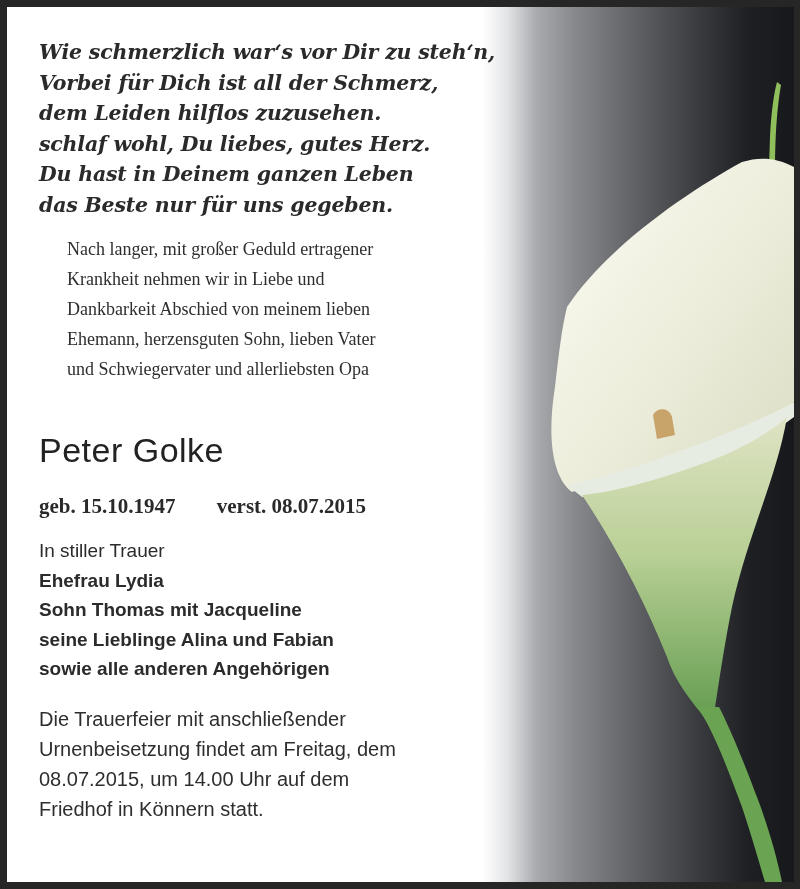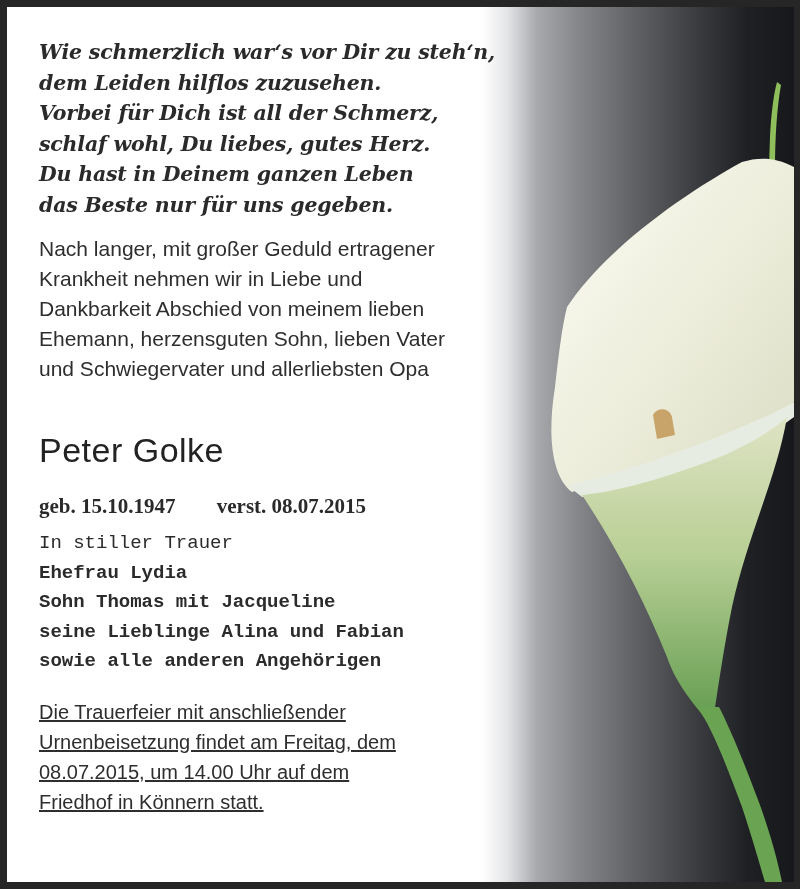--- a/index.html
+++ b/index.html
@@ -35,52 +35,53 @@
     .content { position: absolute; left: 32px; top: 30px; width: 500px; }
     .poem {
       font-family: "DejaVu Serif", serif;
       font-style: italic; font-weight: bold;
       font-size: 20.5px; line-height: 30.5px;
       color: #2a2a2a; letter-spacing: -0.2px;
     }
     .poem div { white-space: nowrap; }
     .intro {
       margin-top: 14px;
-      font-family: Liberation Sans, sans-serif;
-      font-size: 21px; line-height: 30px;
+      font-family: Liberation Serif, serif;
+      font-size: 18px; line-height: 30px;
       color: #2e2e2e;
+      margin-left: 28px;
     }
     .intro div { white-space: nowrap; }
     .name {
       margin-top: 38px;
       font-family: "Liberation Sans", sans-serif;
       font-size: 34px; line-height: 56px;
       color: #222; font-weight: normal;
       letter-spacing: 0.5px;
     }
     .dates {
       margin-top: 14px;
       font-family: "Liberation Serif", serif;
       font-weight: bold; font-size: 21px; line-height: 28px;
       color: #2a2a2a;
     }
     .dates span.d2 { margin-left: 36px; }
     .mourners {
-      margin-top: 9px;
-      font-family: Liberation Mono, monospace;
+      margin-top: 16px;
+      font-family: Liberation Sans, sans-serif;
       font-size: 19px; line-height: 29.5px; color: #2b2b2b;
     }
     .mourners .lead { font-weight: normal; }
     .mourners .bold { font-weight: bold; }
     .funeral {
       margin-top: 20px;
       font-family: "Liberation Sans", sans-serif;
       font-size: 20px; line-height: 30px; color: #2e2e2e;
     }
-    .funeral div { white-space: nowrap; text-decoration: underline; }
+    .funeral div { white-space: nowrap; }
   </style>
 </head>
 <body>
 
 <div class="card">
   <div class="bg-gradient"></div>
 
   <svg class="flower" viewBox="0 0 787 875">
     <defs>
       <linearGradient id="petalG" x1="0" y1="0" x2="1" y2="1">
@@ -104,22 +105,22 @@
     <path d="M646 408 C650 400 662 400 665 410 L668 428 L650 432 Z" fill="#c9a46a"></path>
 
     <path d="M575 488 C610 485 660 470 700 455 C740 440 770 420 780 410 C770 470 740 530 725 600 C715 650 710 690 705 720 C690 700 670 680 660 650 C640 600 610 540 575 488 Z" fill="url(#stemG)"></path>
 
     <path d="M690 700 C705 720 720 760 735 800 C745 830 752 855 758 875 L775 875 C770 850 760 815 748 785 C735 750 720 715 712 700 Z" fill="#6aa351"></path>
   </svg>
 
   <div class="content">
     <div class="poem">
       <div>Wie schmerzlich war‘s vor Dir zu steh‘n,</div>
+      <div>Vorbei für Dich ist all der Schmerz,</div>
       <div>dem Leiden hilflos zuzusehen.</div>
-      <div>Vorbei für Dich ist all der Schmerz,</div>
       <div>schlaf wohl, Du liebes, gutes Herz.</div>
       <div>Du hast in Deinem ganzen Leben</div>
       <div>das Beste nur für uns gegeben.</div>
     </div>
 
     <div class="intro">
       <div>Nach langer, mit großer Geduld ertragener</div>
       <div>Krankheit nehmen wir in Liebe und</div>
       <div>Dankbarkeit Abschied von meinem lieben</div>
       <div>Ehemann, herzensguten Sohn, lieben Vater</div>

